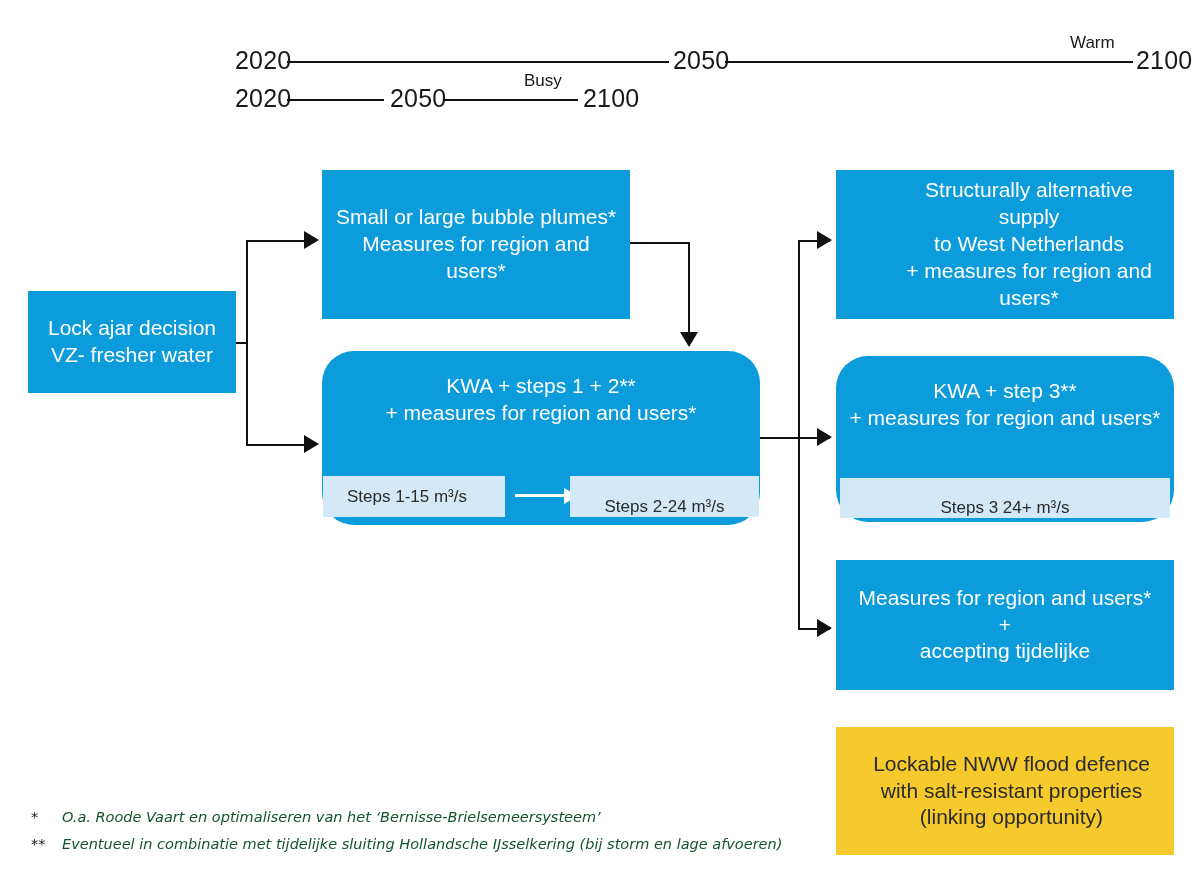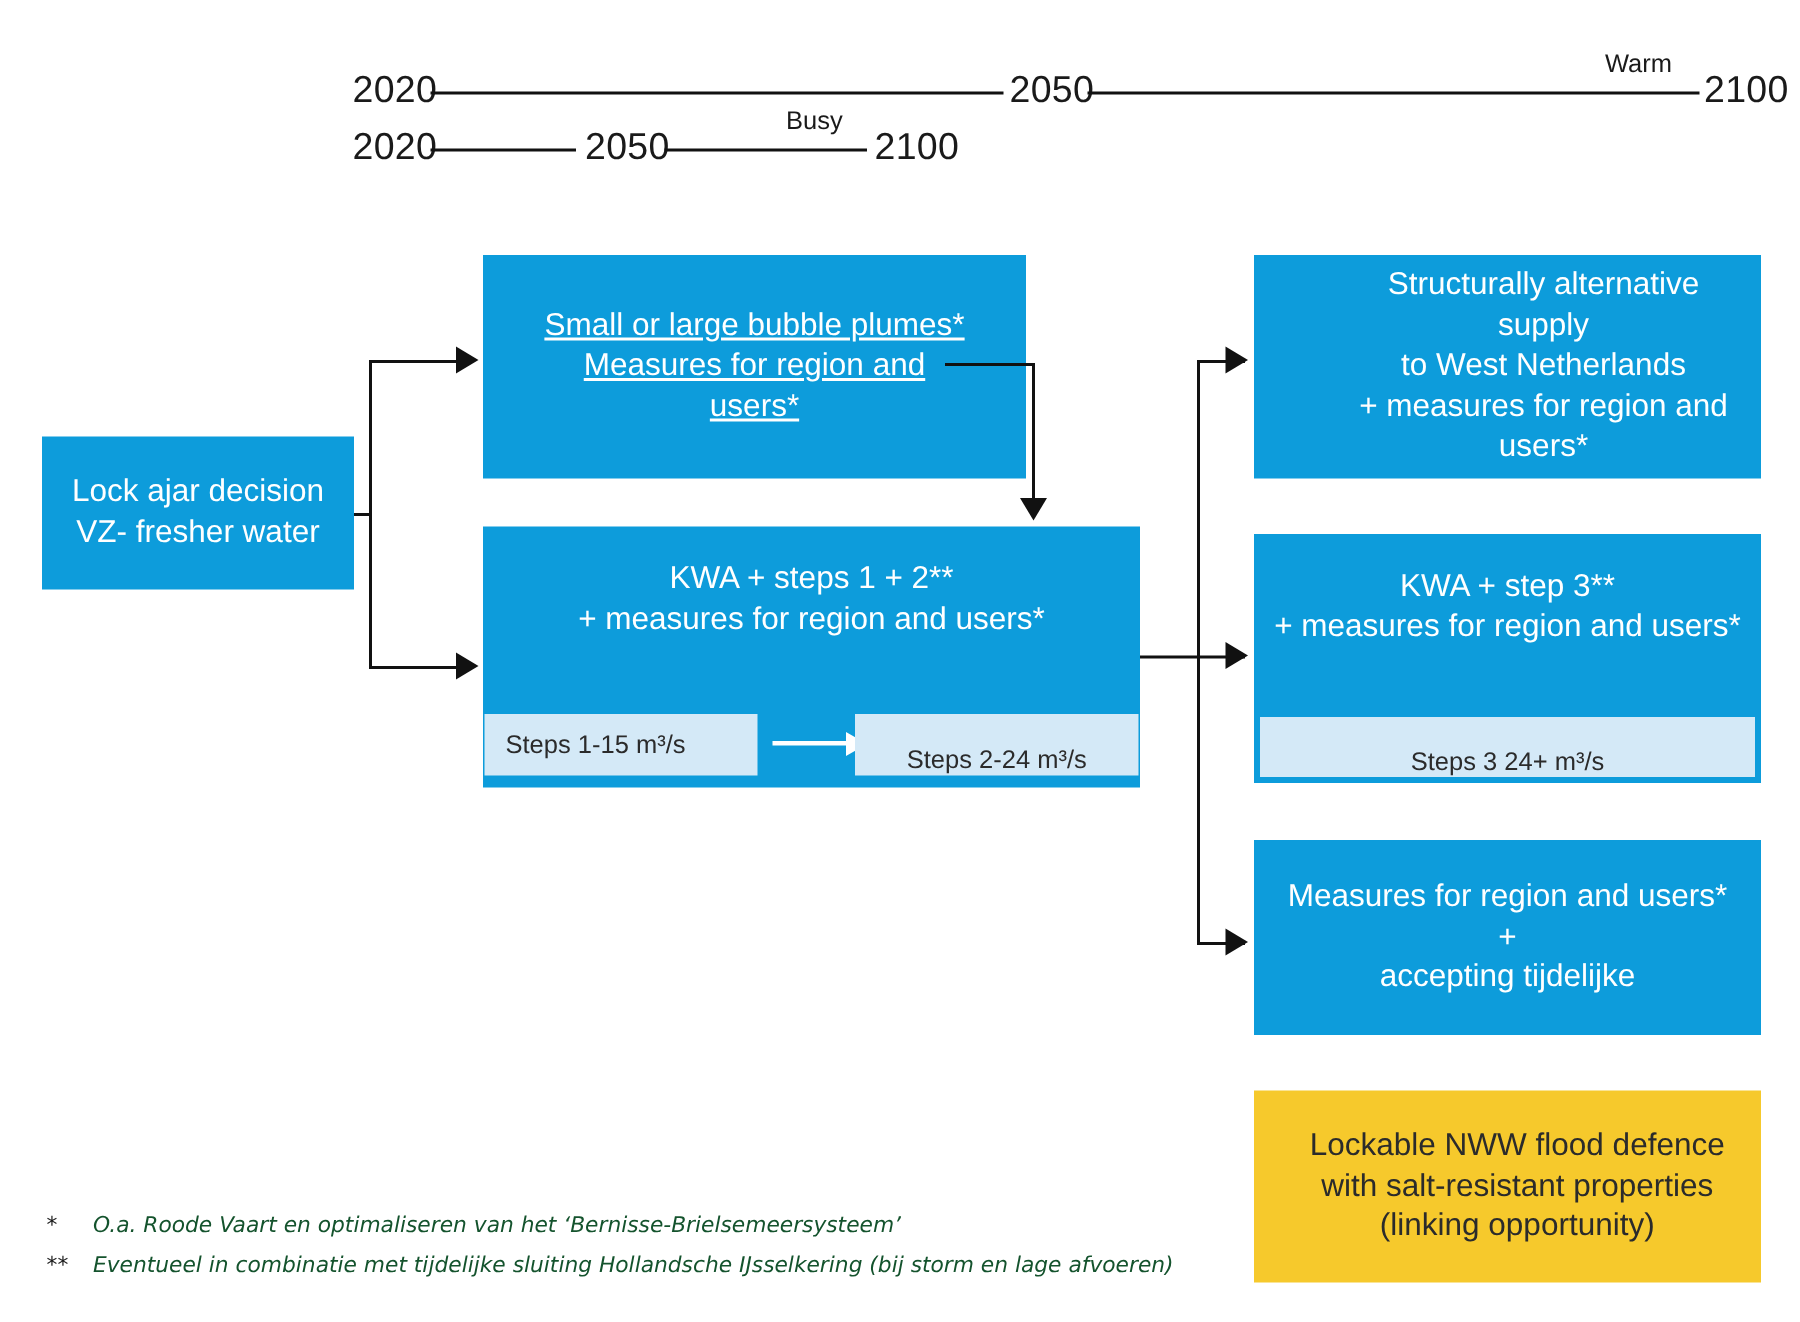--- a/index.html
+++ b/index.html
@@ -59,38 +59,39 @@
     background: #f6c92c;
     color: #2b2b2b;
     font-size: 21px;
   }
   .box-text {
     white-space: pre-line;
     padding: 0 10px;
   }
   .box.has-sub {
     justify-content: flex-start;
+    border-radius: 32px;
   }
 
   
   .subrow {
     position: absolute;
     left: 0;
     right: 0;
     display: flex;
     align-items: center;
   }
   .chip {
     background: #d4e9f7;
     color: #2b2b2b;
     font-size: 17px;
     display: flex;
     align-items: center;
     box-sizing: border-box;
-    padding-left: 14px;
+    padding-left: 24px;
     white-space: nowrap;
     height: 100%;
   }
   .chip.center {
     justify-content: center;
     padding-left: 0;
     align-items: flex-end;
   }
 
   
@@ -180,21 +181,21 @@
 VZ- fresher water</div>
   </div>
 
   <div class="hline" style="left:236px; top:342px; width:12px;"></div>
   <div class="vline" style="left:246px; top:240px; height:205px;"></div>
   <div class="hline" style="left:246px; top:240px; width:60px;"></div>
   <div class="arrow-right" style="left:304px; top:231px;"></div>
   <div class="hline" style="left:246px; top:444px; width:60px;"></div>
   <div class="arrow-right" style="left:304px; top:435px;"></div>
 
-  <div class="box blue" style="left:322px; top:170px; width:362px; height:149px;text-decoration:underline;">
+  <div class="box blue" style="left:322px; top:170px; width:308px; height:149px;">
     <div class="box-text">Small or large bubble plumes*
 Measures for region and
 users*</div>
   </div>
 
   <div class="hline" style="left:630px; top:242px; width:60px;"></div>
   <div class="vline" style="left:688px; top:242px; height:92px;"></div>
   <div class="arrow-down" style="left:680px; top:332px;"></div>
 
   <div class="box blue has-sub" style="left:322px; top:351px; width:438px; height:174px;">

